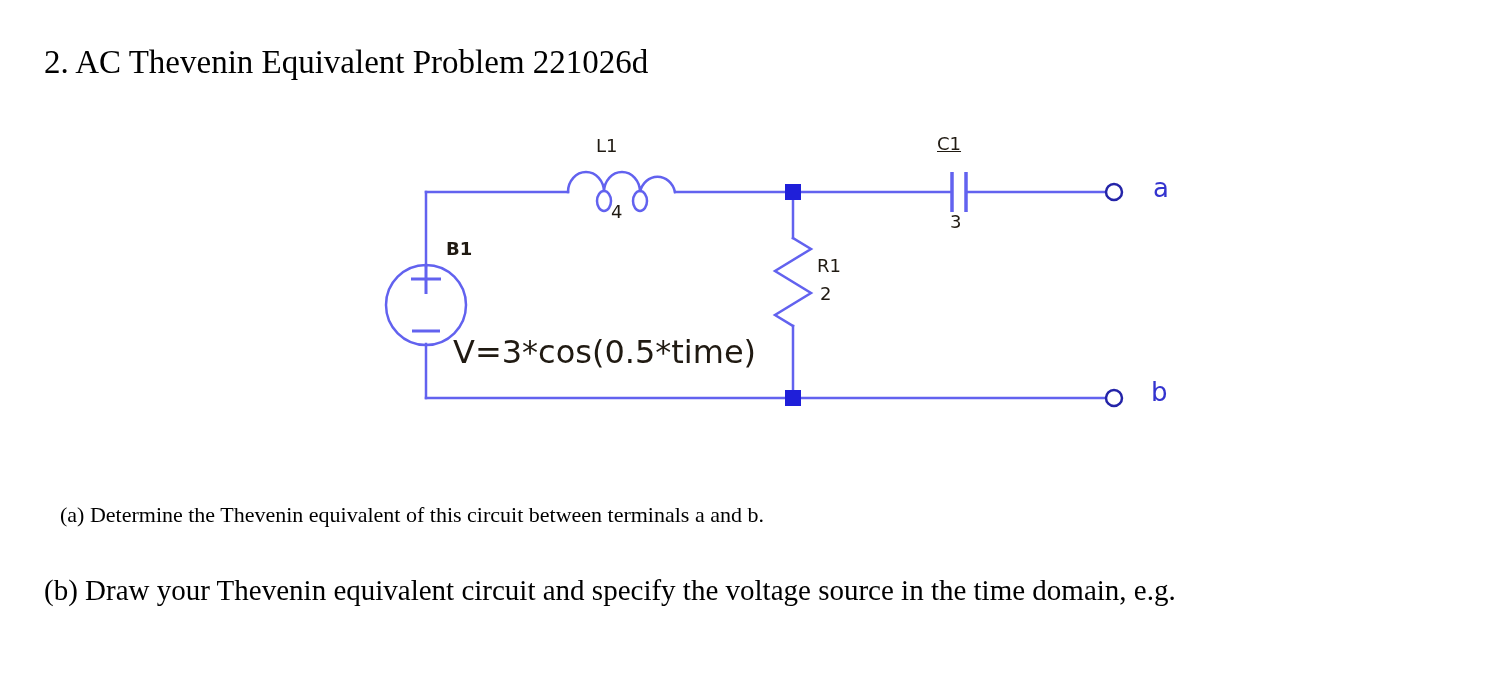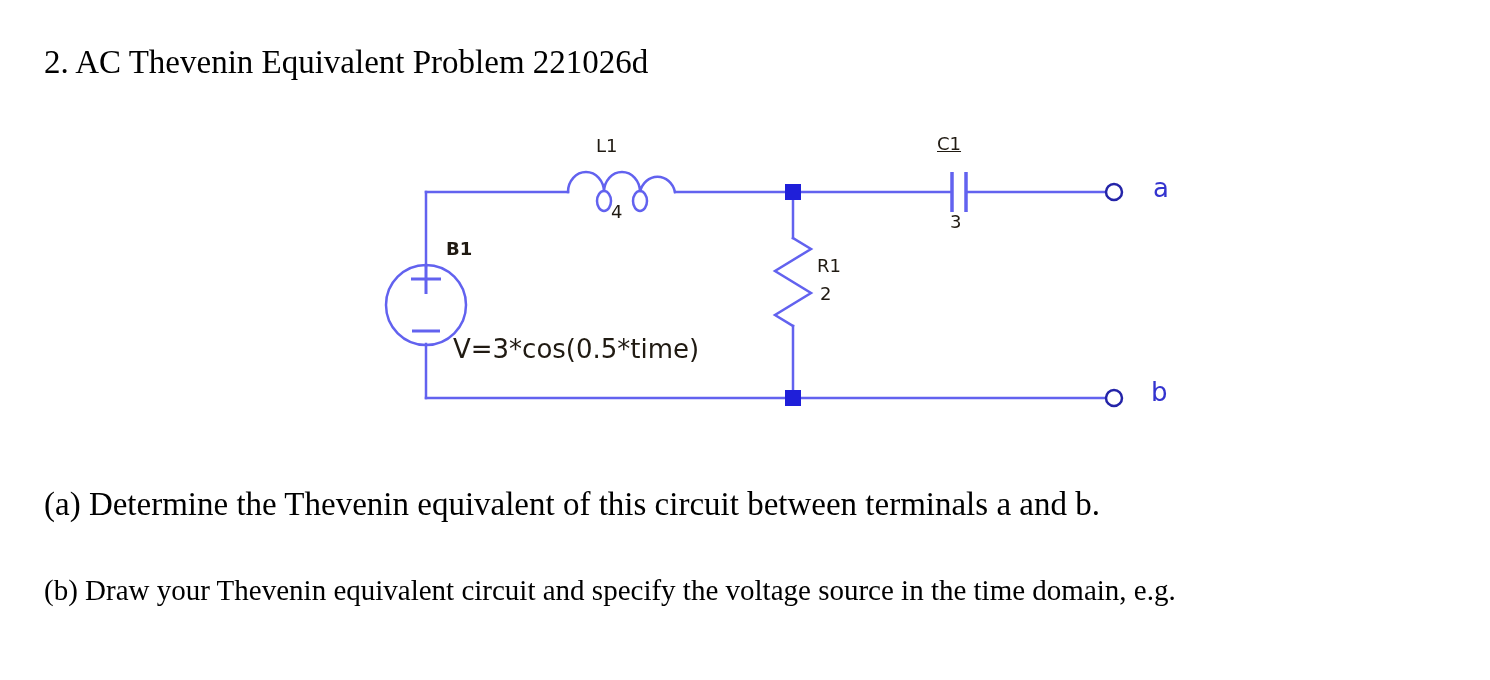--- a/index.html
+++ b/index.html
@@ -22,22 +22,22 @@
     top: 44px;
     font-size: 33px;
     font-weight: normal;
     margin: 0;
     white-space: nowrap;
   }
   .question-a {
     position: absolute;
     left: 44px;
     top: 486px;
-    font-size: 33px;
-    margin: 0;
+    font-size: 22px;
+    margin: 16px;
     white-space: nowrap;
   }
   .question-b {
     position: absolute;
     left: 44px;
     top: 570px;
     font-size: 29px;
   }
   .question-b p {
     margin: 0;
@@ -95,21 +95,21 @@
   }
   .tlabel {
     position: absolute;
     font-family: "DejaVu Sans", sans-serif;
     font-size: 26px;
     line-height: 1;
     color: var(--terminal-label, #3434cf);
     white-space: nowrap;
   }
   .source-eq {
-    font-size: 26px;
+    font-size: 32px;
   }
 </style>
 </head>
 <body>
 
 <div class="page">
 
   <h1 class="title">2. AC Thevenin Equivalent Problem 221026d</h1>
 
   <div class="circuit">

